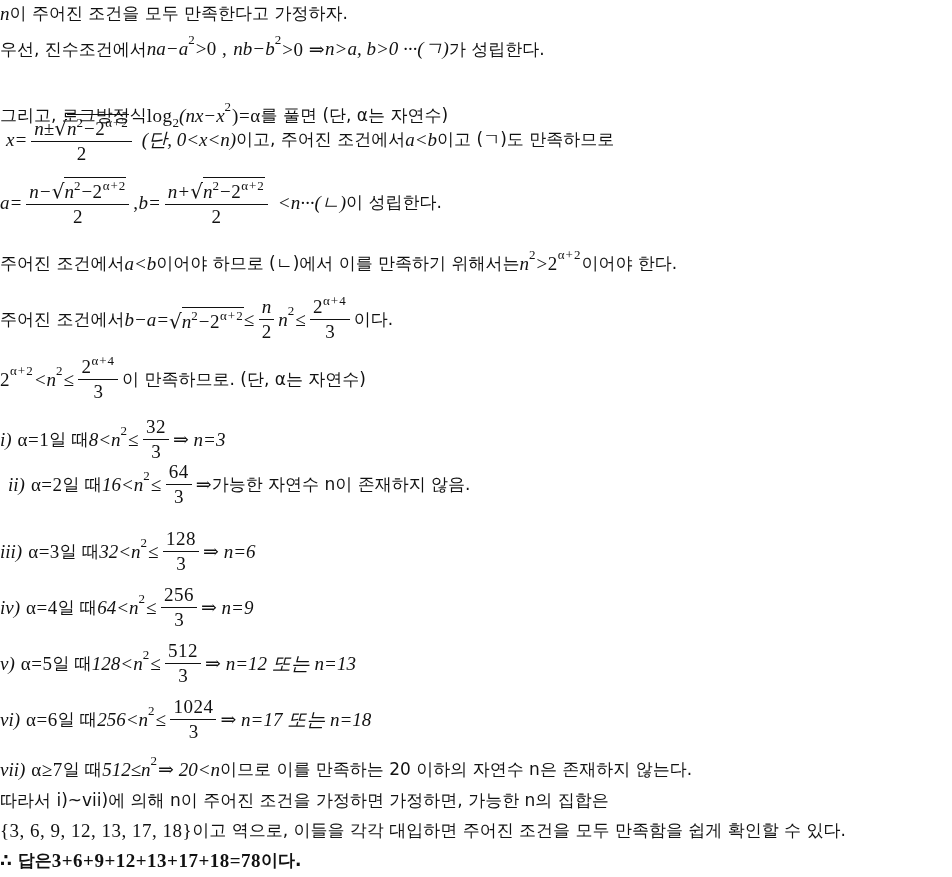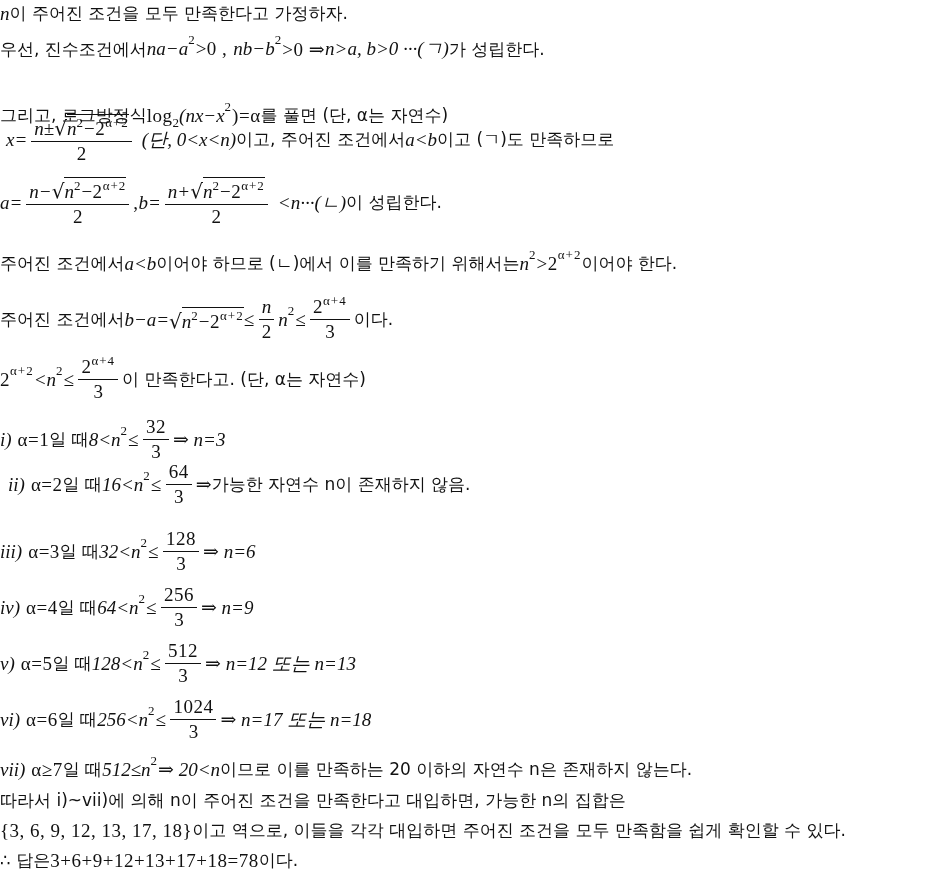--- a/index.html
+++ b/index.html
@@ -162,21 +162,21 @@
   <span class="mi">&lt;n</span>
   <span class="sup">2</span>
   <span class="m">≤</span>
   <span class="frac">
     <span class="num">
         <span class="m">2</span>
         <span class="sup">α+4</span>
       </span>
     <span class="den">3</span>
   </span>
-  <span class="t"> 이 만족한다고. (단, α는 자연수)</span>
+  <span class="t"> 이 만족하므로. (단, α는 자연수)</span>
 </div>
 
 <div class="line" style="top:416px;">
   <span class="mi">i)</span>
     <span class="sp"></span>
   <span class="m">α=1</span>
   <span class="t">일 때 </span>
   <span class="mi">8&lt;n</span>
     <span class="sup">2</span>
     <span class="m">≤</span>
@@ -280,23 +280,23 @@
     <span class="sp"></span>
   <span class="m">α≥7</span>
   <span class="t">일 때 </span>
   <span class="mi">512≤n</span>
   <span class="sup">2</span>
   <span class="mi"> ⇒ 20&lt;n</span>
   <span class="t"> 이므로 이를 만족하는 20 이하의 자연수 n은 존재하지 않는다.</span>
 </div>
 
 <div class="line" style="top:789px;">
-  <span class="t">따라서 i)~vii)에 의해 n이 주어진 조건을 만족한다고 대입하면, 가능한 n의 집합은</span>
+  <span class="t">따라서 i)~vii)에 의해 n이 주어진 조건을 가정하면 가정하면, 가능한 n의 집합은</span>
 </div>
 <div class="line" style="top:819px;">
   <span class="m">{3, 6, 9, 12, 13, 17, 18}</span>
   <span class="t"> 이고 역으로, 이들을 각각 대입하면 주어진 조건을 모두 만족함을 쉽게 확인할 수 있다.</span>
 </div>
-<div class="line" style="top:849px;">
+<div class="line" style="top:849px;font-weight:bold;">
   <span class="t">∴ 답은 </span>
   <span class="m">3+6+9+12+13+17+18=78</span>
   <span class="t"> 이다.</span>
 </div>
 
 </body></html>

